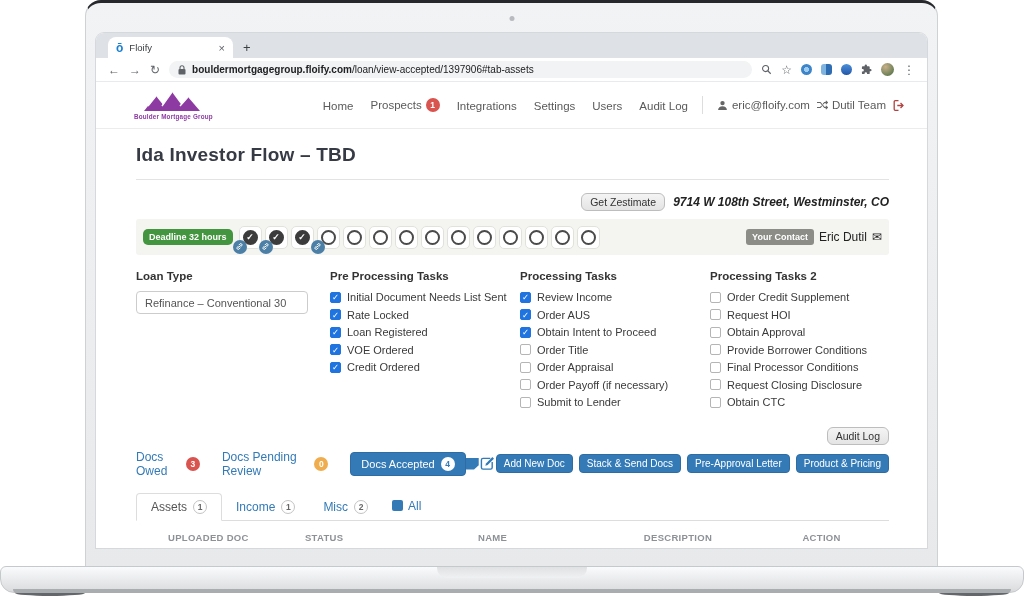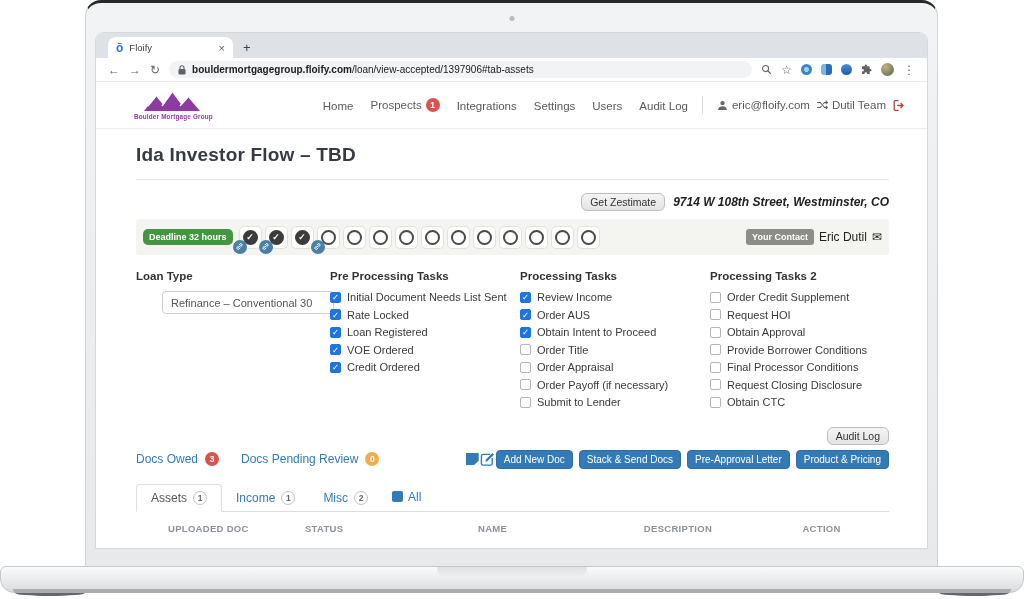--- a/index.html
+++ b/index.html
@@ -99,21 +99,21 @@
   .contact { margin-left:auto; display:flex; align-items:center; gap:5px; }
   .contact-badge { background:#8d8d87; color:#fff; font-size:9px; font-weight:bold;
     padding:3px 6px; border-radius:3px; }
   .contact-name { font-size:12px; color:#222; }
   .envelope { font-size:12px; color:#222; }
 
   .tasks-grid { display:flex; margin-top:15px; }
   .loan-col { width:194px; }
   .col-title { font-size:11.5px; font-weight:bold; color:#333; margin-bottom:9px; }
   .loan-select { width:172px; height:23px; border:1px solid #ccc; border-radius:4px;
-    display:flex; align-items:center; padding:0 8px; font-size:11px; color:#555; background:#fff; cursor:pointer;margin-left:26px; }
+    display:flex; align-items:center; padding:0 8px; font-size:11px; color:#555; background:#fff; cursor:pointer; }
   .task-col { width:190px; }
   .task-col:last-child { width:auto; }
   .task-row { display:flex; align-items:center; gap:6px; margin-bottom:5.5px; cursor:pointer; }
   .cb { width:11px; height:11px; border:1px solid #b5b5b5; border-radius:2px; background:#fff;
     display:inline-flex; align-items:center; justify-content:center; font-size:8.5px; color:#fff; flex:none; }
   .cb.on { background:var(--checkbox-blue); border-color:var(--checkbox-blue); }
   .task-label { font-size:11px; color:#3a3a3a; }
 
   .audit-row { display:flex; justify-content:flex-end; margin-top:13px; }
   .docs-row { display:flex; align-items:center; margin-top:5px; }
@@ -405,20 +405,21 @@
             </div>
 
           <div class="audit-row">
             <button class="btn-gray">Audit Log</button>
           </div>
 
           <div class="docs-row">
             <div style="display:flex;align-items:center;">
                 <a class="doc-link">Docs Owed<span class="badge red">3</span></a>
                 <a class="doc-link">Docs Pending Review<span class="badge orange">0</span></a>
+                <button class="btn-blue">Docs Accepted<span class="badge white">4</span></button>
               </div>
             <div class="docs-actions">
               <span class="note-ic"></span>
               <span class="edit-ic">
                 <svg width="15" height="15" viewBox="0 0 16 16">
                     <path d="M11 2.5H3.2A1.7 1.7 0 0 0 1.5 4.2v8.1A1.7 1.7 0 0 0 3.2 14h8.1a1.7 1.7 0 0 0 1.7-1.7V6.5" fill="none" stroke="#337ab7" stroke-width="1.5"></path>
                     <path d="M13.2 1.1l1.7 1.7-6.8 6.8-2.4.7.7-2.4z" fill="#337ab7"></path>
                   </svg>
               </span>
               <span style="display:flex;gap:6px;">

